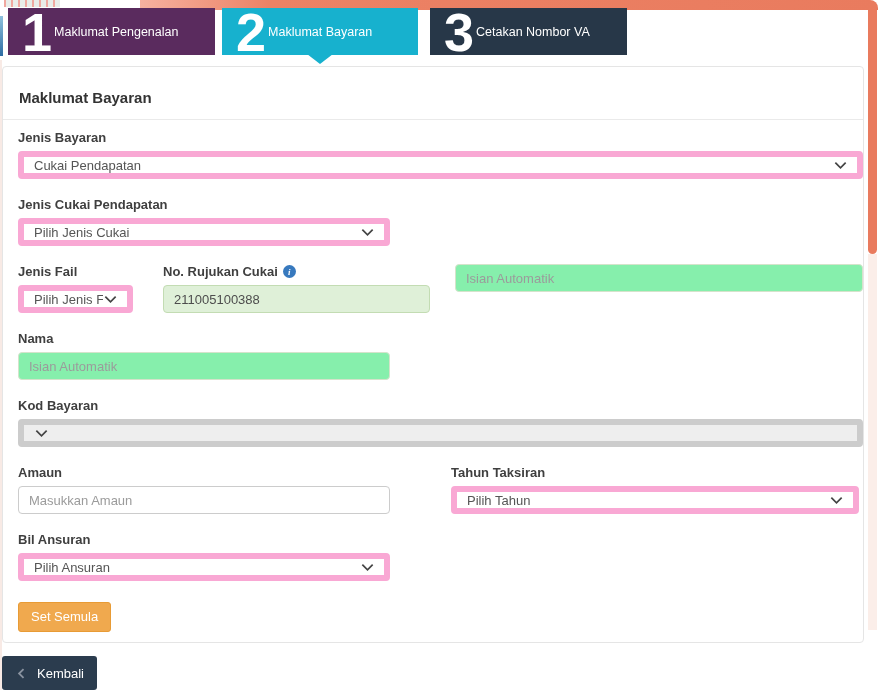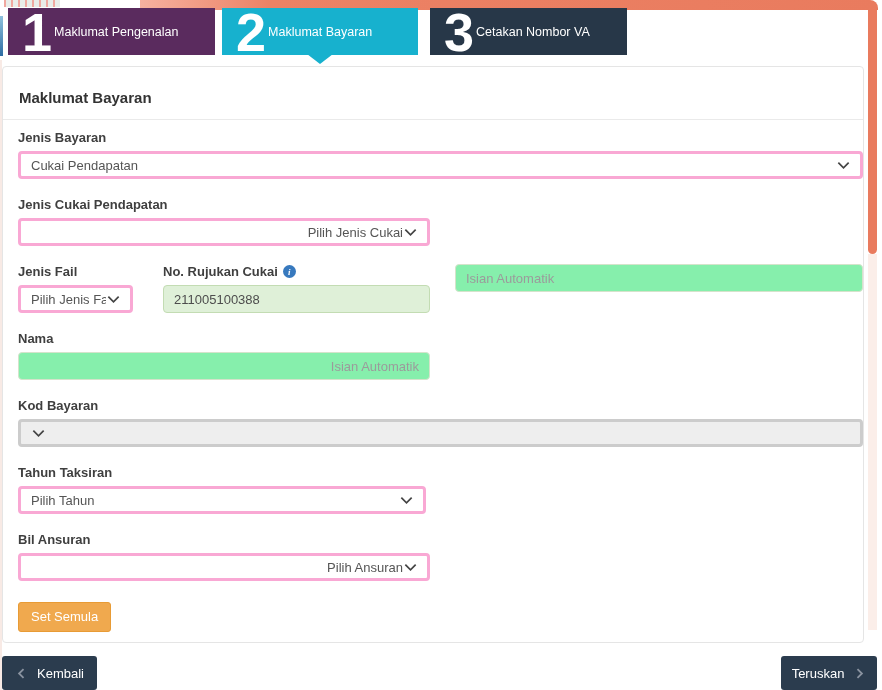--- a/index.html
+++ b/index.html
@@ -45,26 +45,26 @@
   
   .fgroup { margin-bottom:18px; }
   .flabel { display:flex; align-items:center; gap:5px; font-size:13px; font-weight:bold;
     color:#3f3f3f; margin-bottom:6px; }
   .frow { display:flex; }
   .col-fail { width:115px; margin-right:30px; }
   .col-ruj { width:267px; margin-right:25px; }
   .col-l { width:412px; margin-right:25px; }
   .col-r { width:408px; }
   .w-full { width:845px; }
-  .w-half { width:412px;text-align:right; }
+  .w-half { width:372px; }
   .w-right { width:408px; }
   .w-fail { width:115px; }
   .w-ruj { width:267px; }
 
-  .select { height:28px; border:3px solid #f9a8d4; border-radius:4px; background:#fff;
+  .select { height:28px; border:6px solid #f9a8d4; border-radius:4px; background:#fff;
     display:flex; align-items:center; padding:0 9px 0 10px; font-size:13px; color:#555;
     cursor:pointer; }
   .select .val { flex:1; white-space:nowrap; overflow:hidden; }
   .select.disabled { background:#eeeeee; border-color:#ccc; cursor:default; }
   .chev { width:15px; height:15px; flex:0 0 auto; }
 
   .input { display:block; height:28px; border:1px solid #ccc; border-radius:4px;
     padding:0 10px; font-size:13px; color:#4d4d4d; font-family:inherit; background:#fff; }
   .input::placeholder { color:#9b9b9b; opacity:1; }
   .input.success { background:#dff0d8; border-color:#c3dcb3; }
@@ -176,20 +176,24 @@
         <div class="flabel">Kod Bayaran</div>
         <div class="select disabled w-full">
           <svg class="chev" viewBox="0 0 16 16">
               <path d="M2.5 5l5.5 5.5L13.5 5" fill="none" stroke="#444" stroke-width="1.8"></path>
             </svg>
         </div>
       </div>
 
       
       <div class="fgroup frow">
+        <div class="col-l">
+          <div class="flabel">Amaun</div>
+          <input class="input w-half" placeholder="Masukkan Amaun" style="">
+        </div>
         <div class="col-r">
           <div class="flabel">Tahun Taksiran</div>
           <div class="select w-right">
             <span class="val">Pilih Tahun</span>
             <svg class="chev" viewBox="0 0 16 16">
                 <path d="M2.5 5l5.5 5.5L13.5 5" fill="none" stroke="#444" stroke-width="1.8"></path>
               </svg>
           </div>
         </div>
       </div>
@@ -208,20 +212,14 @@
       <button class="btn-reset">Set Semula</button>
     </div>
   </div>
 
   <button class="btn-footer btn-back">
     <svg class="foot-chev" viewBox="0 0 16 16">
         <path d="M10.5 2.5L5 8l5.5 5.5" fill="none" stroke="#8a93a0" stroke-width="2.2"></path>
       </svg>
     <span>Kembali</span>
   </button>
-  <button class="btn-footer btn-next">
-    <span>Teruskan</span>
-    <svg class="foot-chev" viewBox="0 0 16 16">
-        <path d="M5.5 2.5L11 8l-5.5 5.5" fill="none" stroke="#8a93a0" stroke-width="2.2"></path>
-      </svg>
-  </button>
 
 </div>
 
 </body></html>

